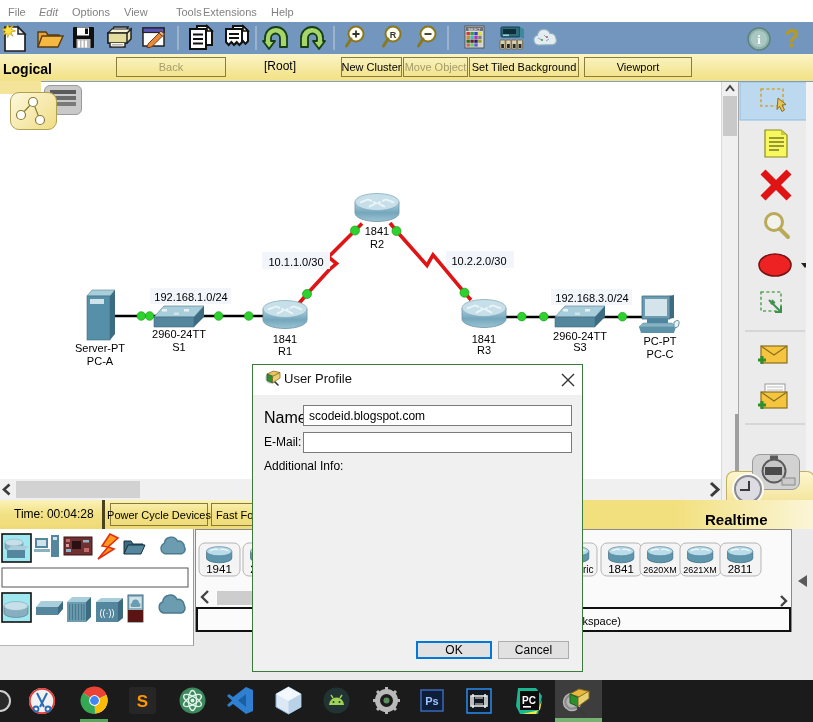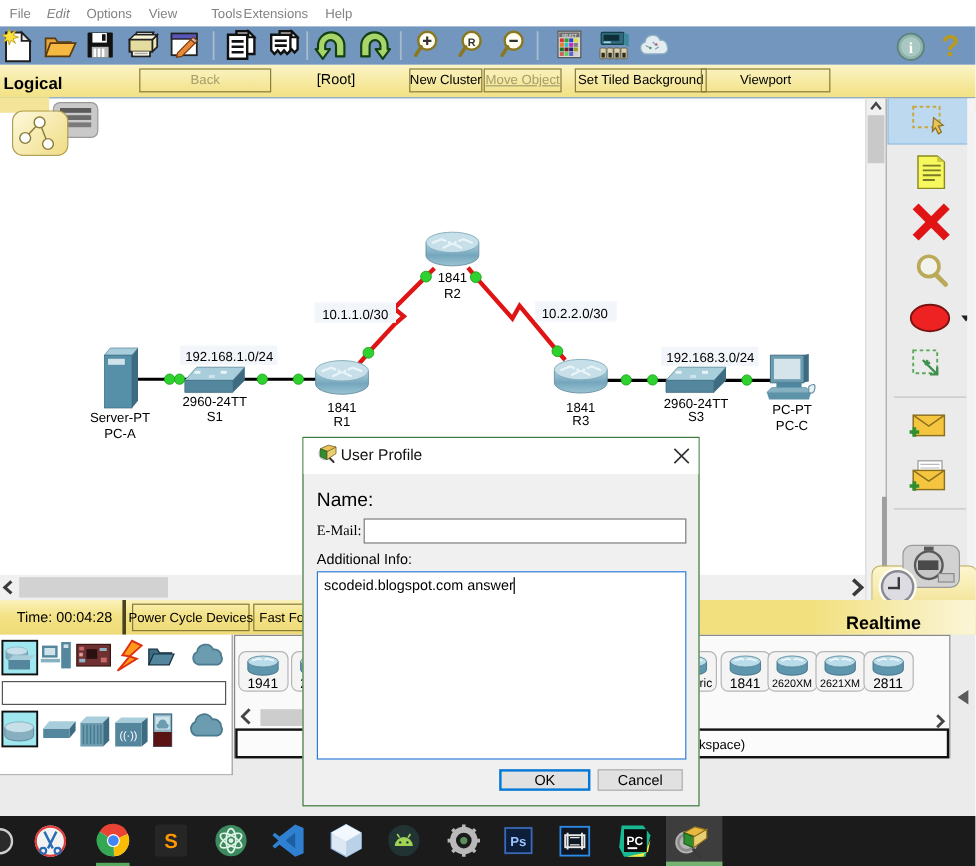--- a/index.html
+++ b/index.html
@@ -169,22 +169,22 @@
   <text x="13" y="18" font-size="13" font-weight="bold" text-anchor="middle" fill="#fff" font-family="Liberation Serif">i</text>
  </g>
  <text x="792" y="25" font-size="25" font-weight="bold" text-anchor="middle" fill="#b89b1e" font-family="Liberation Sans">?</text>
 </svg>
 </div>
 <div id="yellowbar" class="abs">
  <div style="position:absolute;left:3px;top:7px;font-size:14px;font-weight:bold;color:#000;">Logical</div>
  <div class="ybtn" style="left:116px;width:110px;color:#a49d6b;">Back</div>
  <div style="position:absolute;left:255px;top:5px;width:50px;text-align:center;font-size:12px;">[Root]</div>
  <div class="ybtn" style="left:341px;width:61px;">New Cluster</div>
- <div class="ybtn" style="left:403px;width:65px;color:#a49d6b;text-decoration:underline;">Move Object</div>
- <div class="ybtn" style="left:479px;width:110px;text-align:right;">Set Tiled Background</div>
+ <div class="ybtn" style="left:403px;width:65px;color:#a49d6b;">Move Object</div>
+ <div class="ybtn" style="left:469px;width:110px;text-align:right;">Set Tiled Background</div>
  <div class="ybtn" style="left:584px;width:108px;">Viewport</div>
 </div>
 <div id="topline" class="abs" style="left:721px;top:81px;width:92px;height:1px;background:#7d9ec0;"></div>
 <div id="canvas" class="abs">
 <svg width="721" height="397" viewBox="0 0 721 397" style="position:absolute;left:0;top:0px;">
 <defs>
  <linearGradient id="rbody" x1="0" y1="0" x2="0" y2="1">
   <stop offset="0" stop-color="#afd3e0"></stop>
           <stop offset="0.55" stop-color="#74a6bc"></stop>
           <stop offset="1" stop-color="#9cc4d4"></stop>
@@ -543,26 +543,24 @@
    <path d="M2 4 l6.5-3 6.5 1.5 -5.5 4 z" fill="#e8c25a" stroke="#7a5f1f" stroke-width="0.7"></path>
    <path d="M2 4 l5.5 2.5 v6.5 l-5.5-2.5 z" fill="#2f8f2f" stroke="#1f5f1f" stroke-width="0.7"></path>
    <path d="M7.5 6.5 l7.5-4 v5.5 l-7.5 5 z" fill="#e8cf6f" stroke="#7a5f1f" stroke-width="0.7"></path>
   </svg>
   <div style="position:absolute;left:31px;top:6px;font-size:13px;color:#111;">User Profile</div>
   <svg width="16" height="16" viewBox="0 0 16 16" style="position:absolute;left:307px;top:7px;">
    <path d="M2 2 L14 14 M14 2 L2 14" stroke="#333" stroke-width="1.4"></path>
   </svg>
  </div>
  <div style="position:absolute;left:11px;top:44px;font-size:16px;">Name:</div>
- <div style="position:absolute;left:11px;top:70px;font-size:12px;font-family:Liberation Serif, serif;">E-Mail:</div>
+ <input style="position: absolute; left: 50px; top: 40px; width: 269px; height: 21px; border: 1px solid rgb(122, 122, 122); box-sizing: border-box; font-family: &quot;Liberation Sans&quot;; font-size: 12px; padding: 0px 5px;" value="scodeid.blogspot.com">
+ <div style="position:absolute;left:11px;top:70px;font-size:12px;">E-Mail:</div>
  <input style="position: absolute; left: 50px; top: 67px; width: 269px; height: 21px; border: 1px solid rgb(122, 122, 122); box-sizing: border-box; font-family: &quot;Liberation Sans&quot;; font-size: 12px; padding: 0px 5px;">
  <div style="position:absolute;left:11px;top:94px;font-size:12px;">Additional Info:</div>
- <div style="position:absolute;left:11px;top:111px;width:308px;height:157px;background:#fff;border:1px solid #2b7cd9;box-sizing:border-box;">
-  <div style="position:absolute;left:5px;top:4px;font-size:12px;">scodeid.blogspot.com answer<span style="border-left:1px solid #000;"> </span></div>
- </div>
  <div style="position:absolute;left:163px;top:276px;width:76px;height:18px;background:#e1e1e1;border:2px solid #0078d7;box-sizing:border-box;font-size:12px;display:flex;align-items:center;justify-content:center;">OK</div>
  <div style="position:absolute;left:245px;top:276px;width:71px;height:18px;background:#e1e1e1;border:1px solid #adadad;box-sizing:border-box;font-size:12px;display:flex;align-items:center;justify-content:center;">Cancel</div>
 </div>
 <div id="taskbar" class="abs">
  <svg width="813" height="42" viewBox="0 0 813 42">
 
   <rect x="555" y="0" width="47" height="42" fill="#3d3d3d"></rect>
   <rect x="555" y="38" width="47" height="4" fill="#76b372"></rect>
   <rect x="80" y="39" width="28" height="3" fill="#58a55c"></rect>
 

